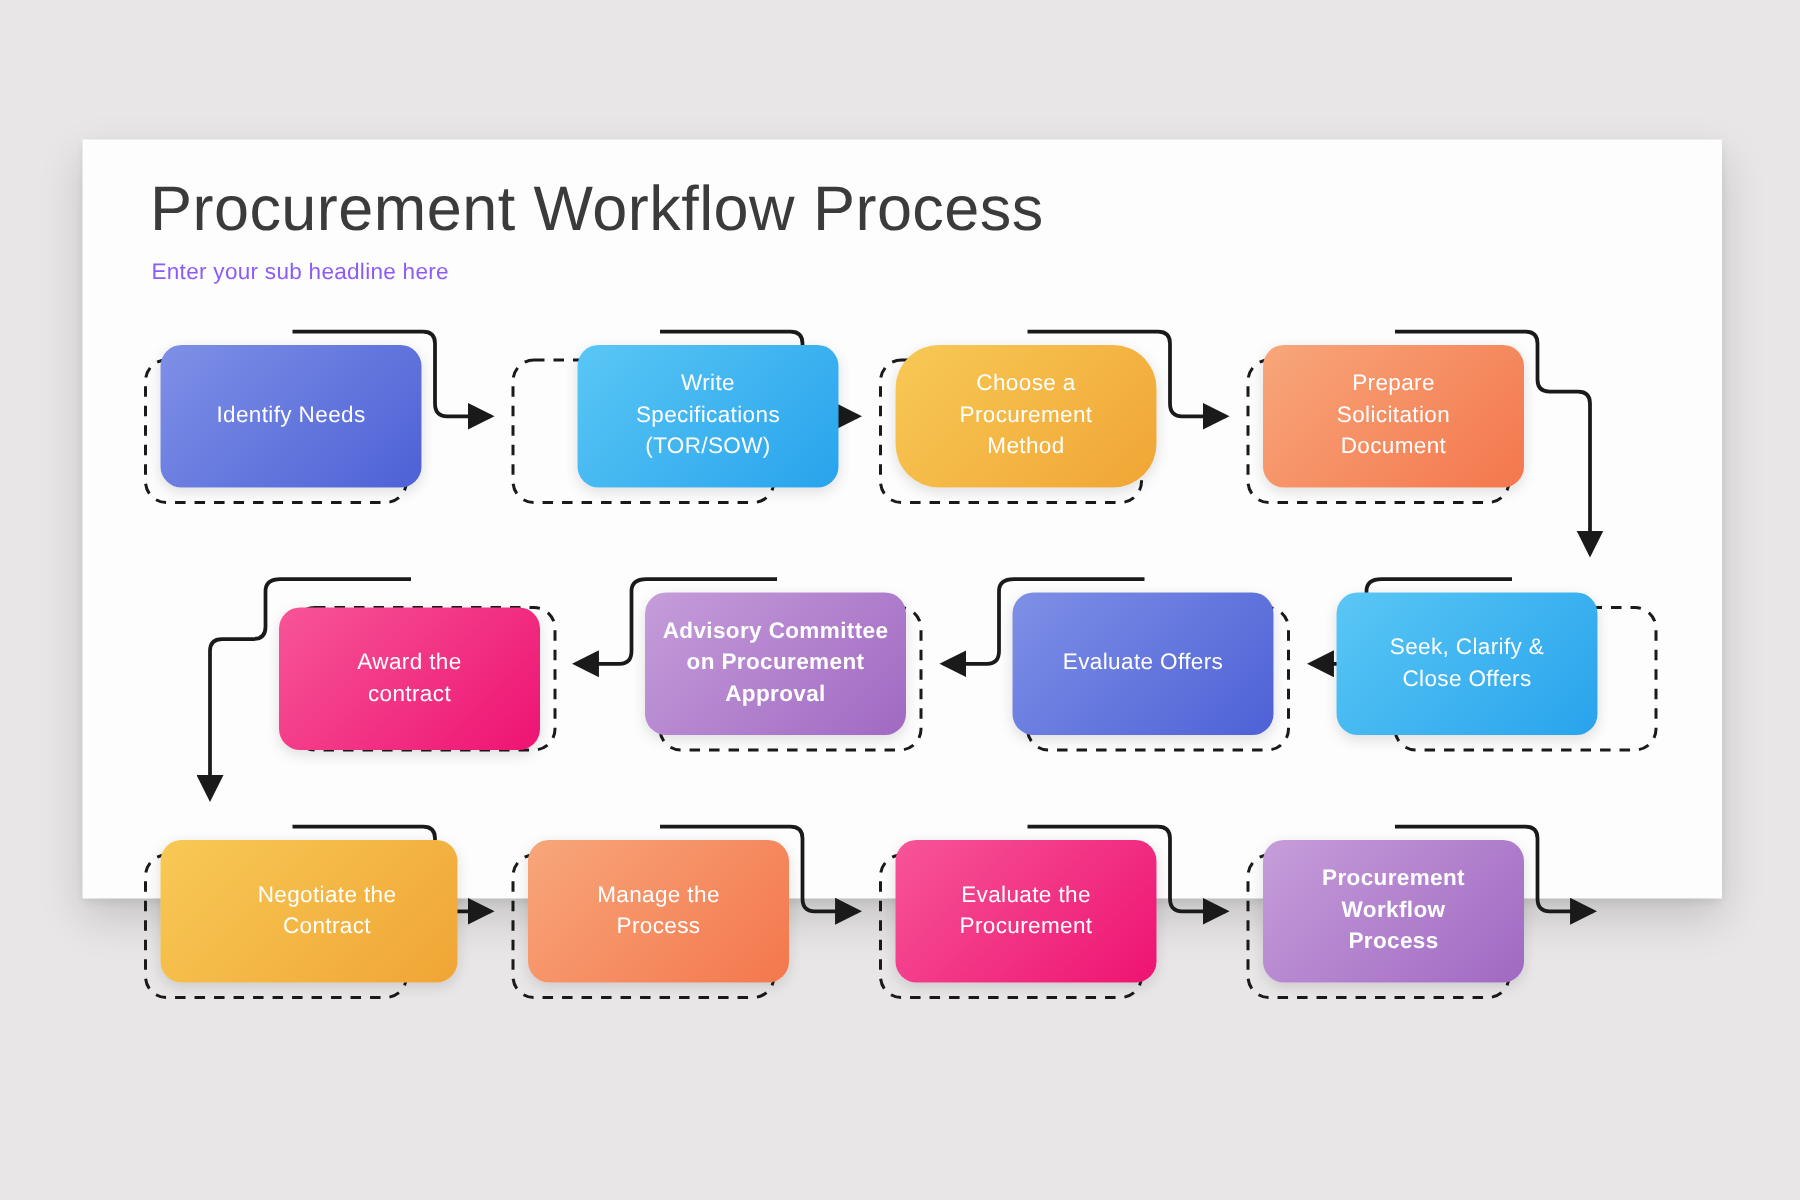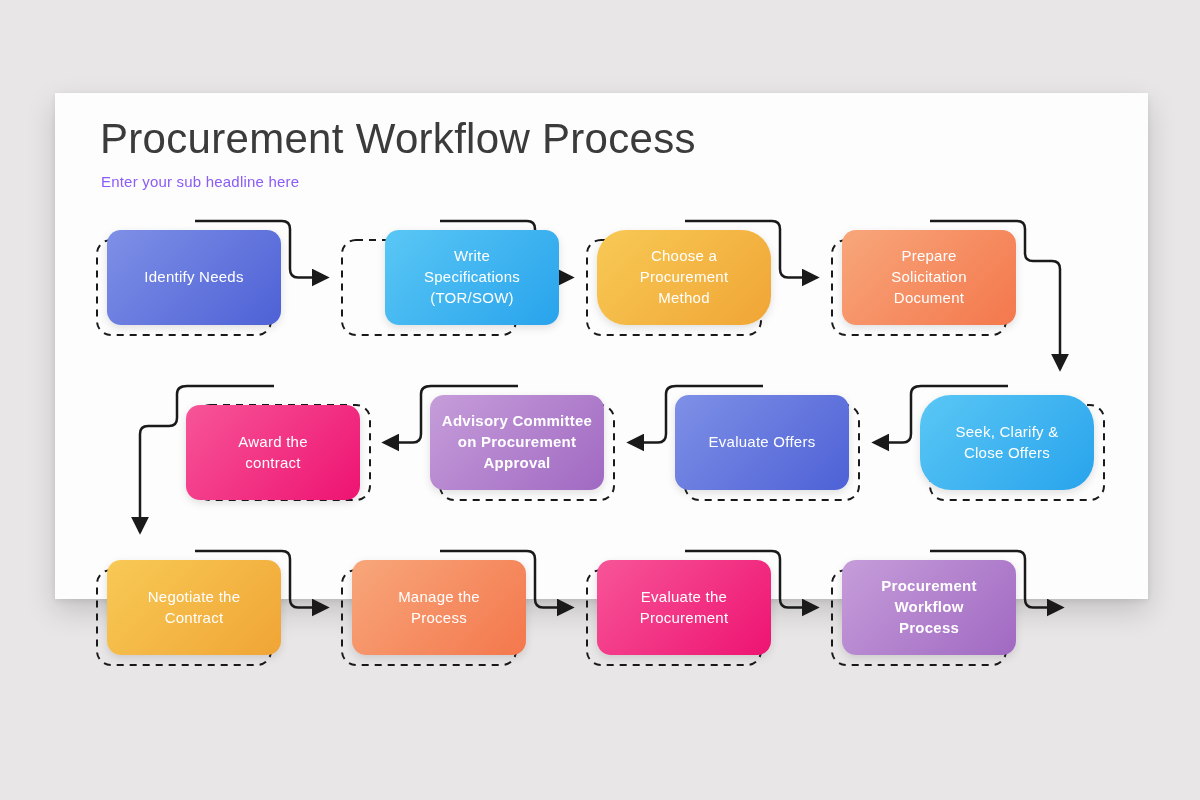--- a/index.html
+++ b/index.html
@@ -103,38 +103,38 @@
     <span class="node-label">Choose a
 Procurement
 Method</span>
   </div>
   <div class="node" style="left: 787px; top: 137px; background: linear-gradient(135deg, rgb(248, 166, 123), rgb(244, 119, 76));">
     <span class="node-label">Prepare
 Solicitation
 Document</span>
   </div>
 
-  <div class="node" style="left: 865px; top: 302px; background: linear-gradient(135deg, rgb(90, 199, 245), rgb(40, 163, 236)); border-radius: 31px;">
+  <div class="node" style="left: 836px; top: 302px; background: linear-gradient(135deg, rgb(90, 199, 245), rgb(40, 163, 236));">
     <span class="node-label">Seek, Clarify &amp;
 Close Offers</span>
   </div>
   <div class="node" style="left: 620px; top: 302px; background: linear-gradient(135deg, rgb(126, 144, 230), rgb(78, 97, 214));">
     <span class="node-label">Evaluate Offers</span>
   </div>
   <div class="node" style="left: 375px; top: 302px; background: linear-gradient(135deg, rgb(198, 157, 218), rgb(160, 105, 194)); font-weight: bold;">
     <span class="node-label">Advisory Committee
 on Procurement
 Approval</span>
   </div>
   <div class="node" style="left: 131px; top: 312px; background: linear-gradient(135deg, rgb(247, 85, 152), rgb(238, 19, 114));">
     <span class="node-label">Award the
 contract</span>
   </div>
 
-  <div class="node" style="left: 52px; top: 467px; background: linear-gradient(135deg, rgb(248, 201, 85), rgb(240, 165, 53));">
+  <div class="node" style="left: 52px; top: 467px; background: linear-gradient(135deg, rgb(248, 201, 85), rgb(240, 165, 53)); padding-left: 24px;">
     <span class="node-label">Negotiate the
 Contract</span>
   </div>
   <div class="node" style="left: 297px; top: 467px; background: linear-gradient(135deg, rgb(248, 166, 123), rgb(244, 119, 76));">
     <span class="node-label">Manage the
 Process</span>
   </div>
   <div class="node" style="left: 542px; top: 467px; background: linear-gradient(135deg, rgb(247, 85, 152), rgb(238, 19, 114));">
     <span class="node-label">Evaluate the
 Procurement</span>

